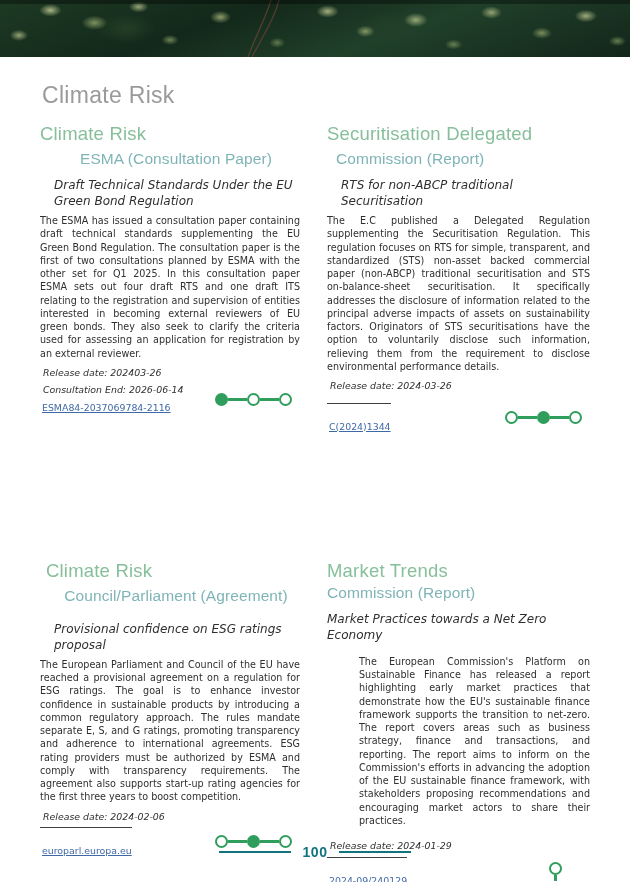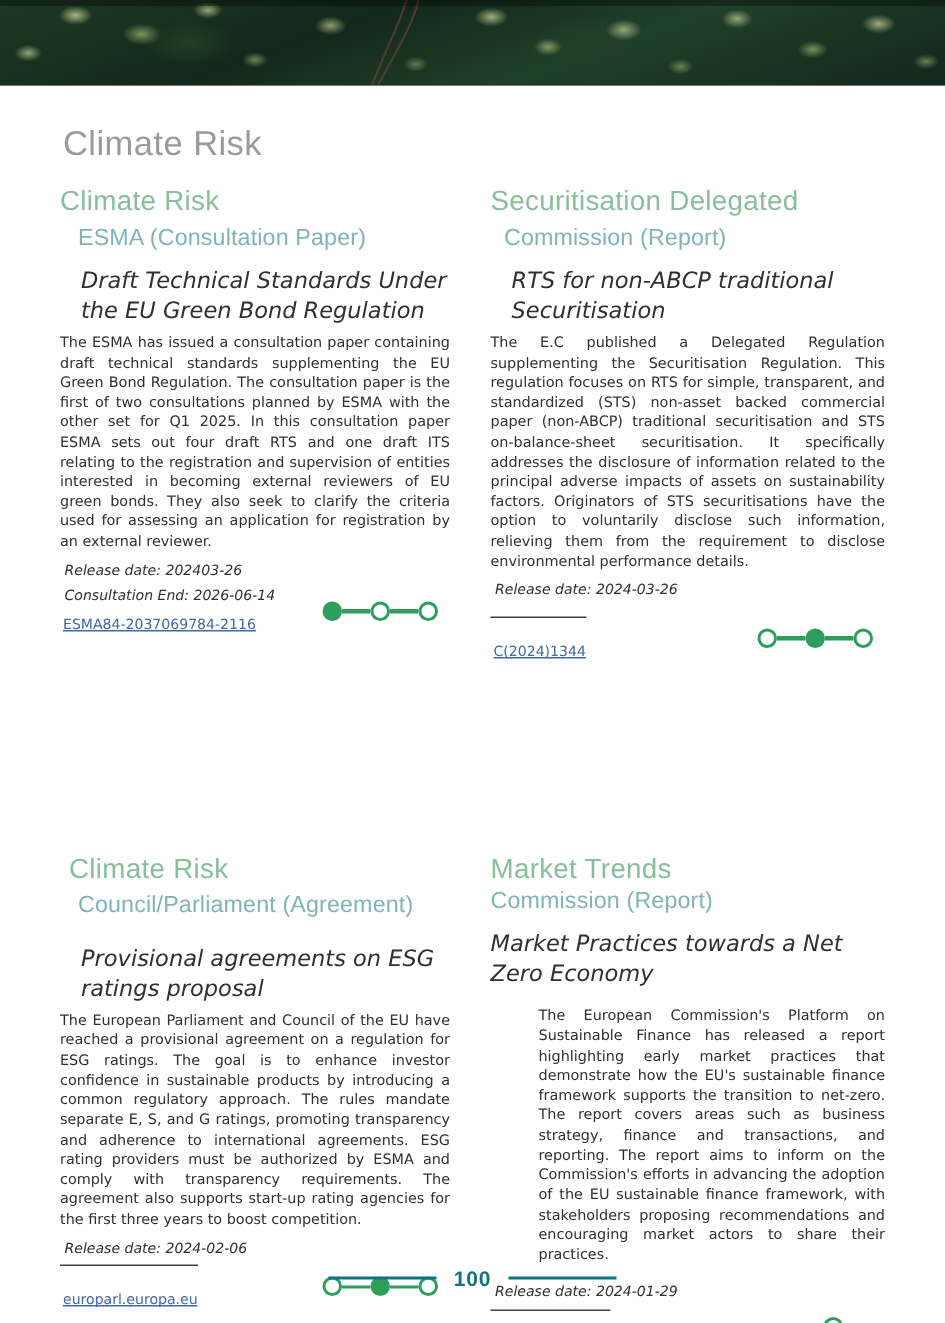--- a/index.html
+++ b/index.html
@@ -106,28 +106,28 @@
 
   .card-source {
     font-family: "Liberation Sans", sans-serif;
     font-size: 15.5px;
     font-weight: 400;
     color: #7fb4b7;
     letter-spacing: 0.1px;
     line-height: 1.2;
     margin-top: 6px;
   }
-  .card-source.indent   { padding-left: 12px; }
+  .card-source.indent   { padding-left: 12px; text-align: center; }
   .card-source.indent2  { padding-left: 9px; }
   .card-source.tight    { margin-top: 3px; }
 
   .card-subtitle {
     font-family: "DejaVu Sans", sans-serif;
     font-style: italic;
-    font-size: 15px;
+    font-size: 12px;
     line-height: 1.35;
     color: #2f2f2f;
     margin-top: 8px;
   }
   .card-subtitle.indent  { padding-left: 14px; }
   .card-subtitle.gap     { margin-top: 15px; }
 
   .card-body {
     font-family: "DejaVu Sans", sans-serif;
     font-size: 9.6px;
@@ -268,21 +268,21 @@
       </div>
     </div>
 
   </div>
 
   <div class="row row-2">
 
     <div class="card left">
       <div class="card-topic indent">Climate Risk</div>
       <div class="card-source indent">Council/Parliament (Agreement)</div>
-      <div class="card-subtitle indent gap">Provisional agreements on ESG ratings proposal</div>
+      <div class="card-subtitle indent gap">Provisional confidence on ESG ratings proposal</div>
       <div class="card-body">The European Parliament and Council of the EU have reached a provisional agreement on a regulation for ESG ratings. The goal is to enhance investor confidence in sustainable products by introducing a common regulatory approach. The rules mandate separate E, S, and G ratings, promoting transparency and adherence to international agreements. ESG rating providers must be authorized by ESMA and comply with transparency requirements. The agreement also supports start-up rating agencies for the first three years to boost competition.</div>
       <div class="card-meta">Release date: 2024-02-06</div>
       <div class="card-foot">
         <a class="card-link topline" href="#">europarl.europa.eu</a>
         <div class="steps">
           <span class="dot"></span>
           <span class="bar"></span>
           <span class="dot filled"></span>
           <span class="bar"></span>
           <span class="dot"></span>

